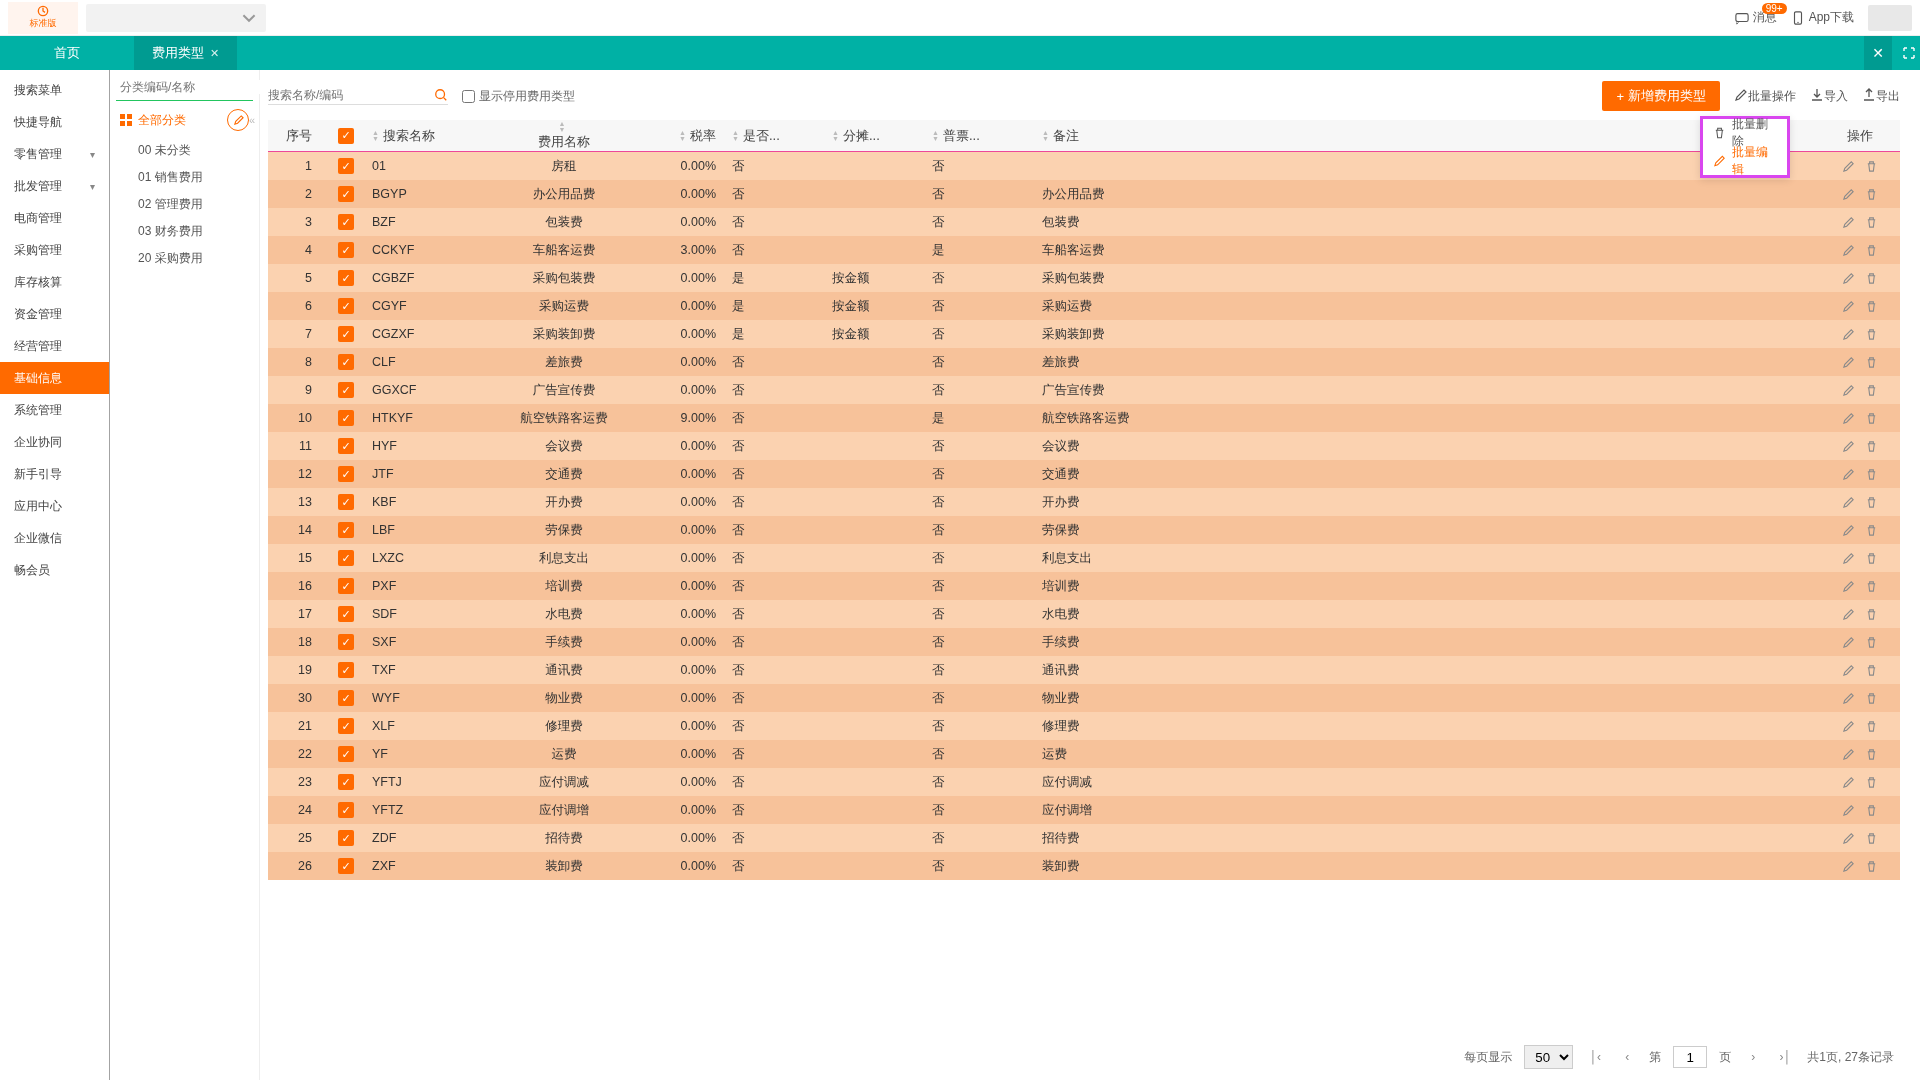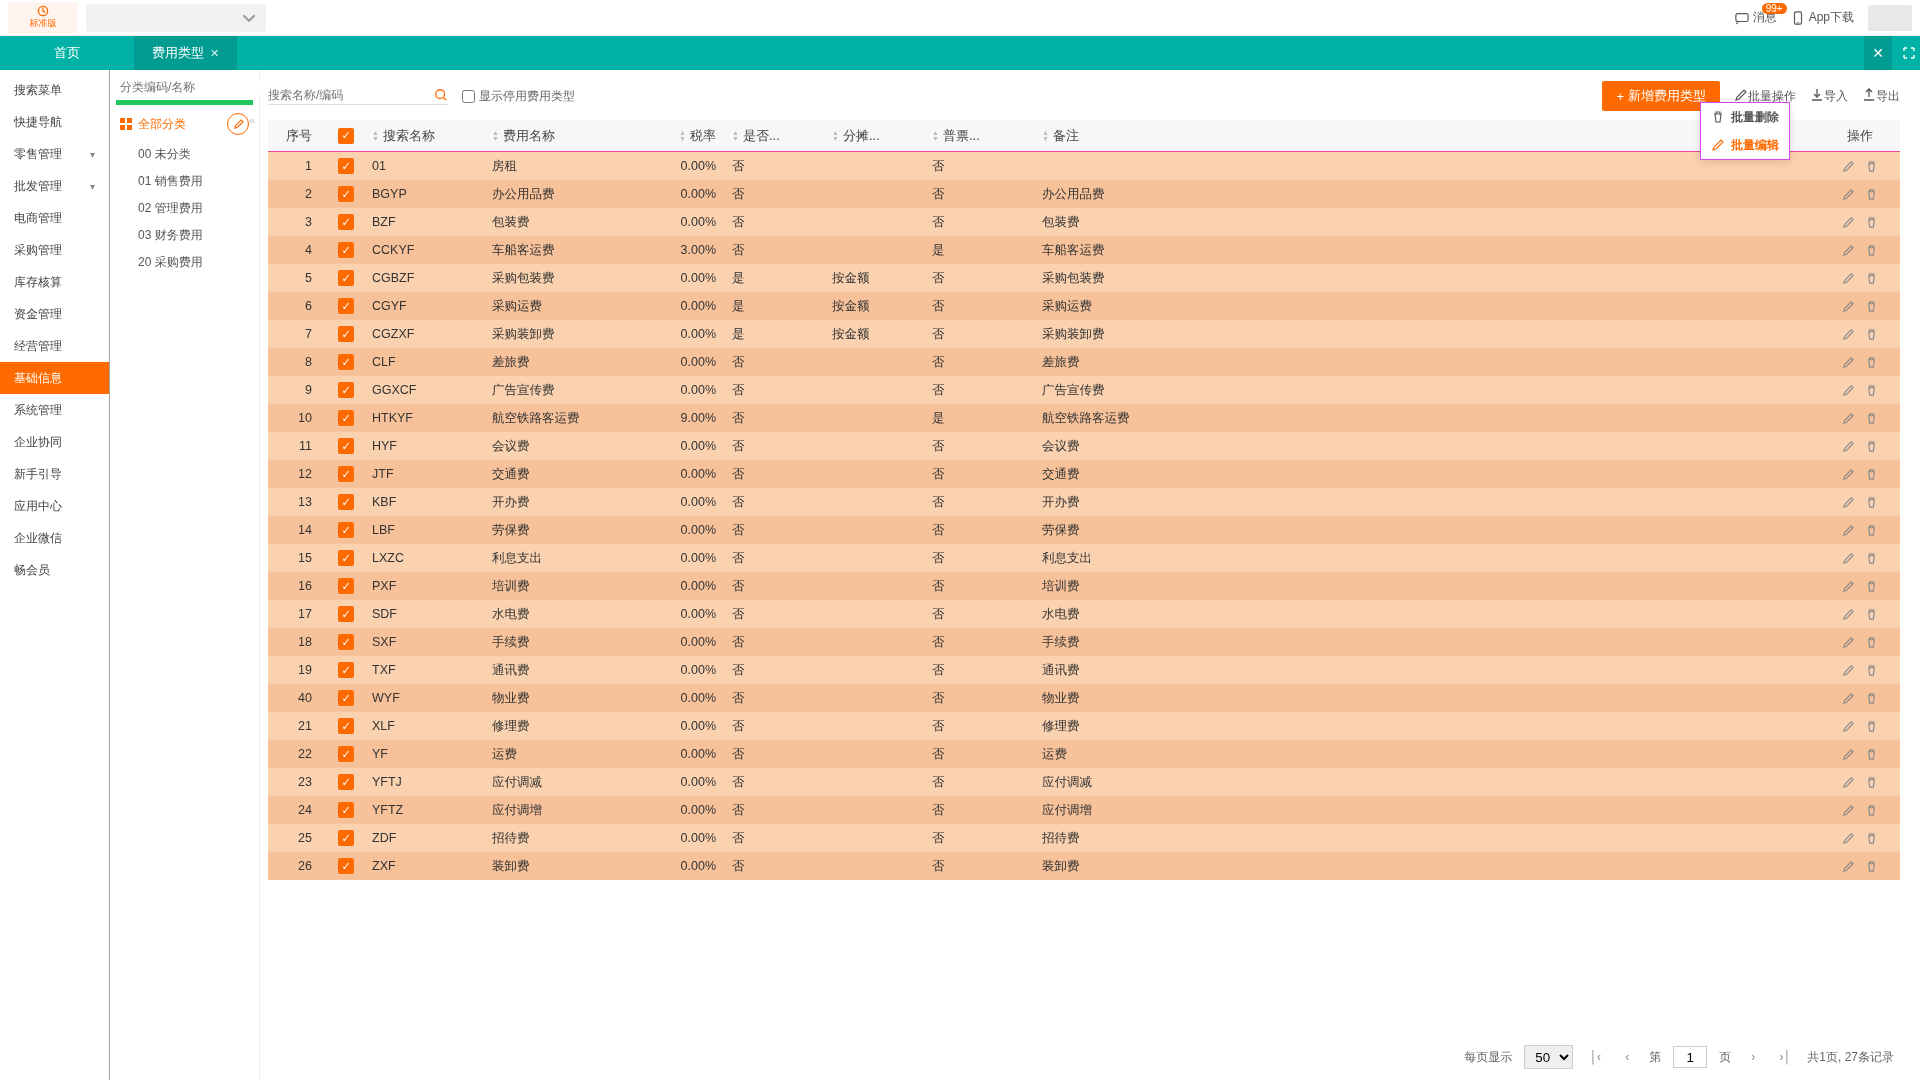--- a/index.html
+++ b/index.html
@@ -23,51 +23,51 @@
 .tabbar-expand { position: absolute; right: 0; top: 0; height: 34px; width: 22px; display: flex; align-items: center; justify-content: center; color: #fff; cursor: pointer; }
 
 .layout { display: flex; height: calc(1080px - 36px - 34px); }
 
 .sidebar { width: 110px; background: #fff; border-right: 1px solid #a3a3a3; padding-top: 4px; }
 .side-item { height: 32px; display: flex; align-items: center; padding: 0 14px; color: #444; cursor: pointer; justify-content: space-between; font-size: 12px; }
 .side-item.active { background: #ff6a00; color: #fff; }
 .side-chev { font-size: 10px; color: #888; }
 
 .treecol { width: 150px; border-right: 1px solid #eee; padding: 8px 6px; position: relative; }
-.tree-search { display: flex; align-items: flex-end; border-bottom: 5px solid #22c55e; padding: 2px 4px 6px; gap: 4px; }
+.tree-search { display: flex; align-items: flex-end; border-bottom: 1px solid #22c55e; padding: 2px 4px 6px; gap: 4px; }
 .tree-search input { border: none; outline: none; flex: 1; font-size: 12px; color: #888; }
 .tree-top { display: flex; align-items: center; justify-content: space-between; margin: 8px 4px 6px; }
 .tree-label { color: #ff6a00; display: flex; align-items: center; gap: 6px; font-size: 12px; }
 .tree-editbtn { width: 22px; height: 22px; border: 1px solid #ff6a00; border-radius: 50%; color: #ff6a00; display: flex; align-items: center; justify-content: center; cursor: pointer; font-size: 11px; }
 .tree-collapse { position: absolute; right: 4px; top: 44px; color: #bbb; cursor: pointer; font-size: 11px; }
 .tree-item { padding: 5px 6px 5px 22px; color: #555; cursor: pointer; font-size: 12px; }
 
 .main { flex: 1; display: flex; flex-direction: column; padding: 10px 20px 6px 8px; position: relative; }
 
 .toolbar { display: flex; align-items: center; justify-content: space-between; height: 32px; margin-bottom: 8px; position: relative; }
 .toolbar-left { display: flex; align-items: center; gap: 14px; }
 .searchbox { display: flex; align-items: center; border-bottom: 1px solid #ddd; width: 180px; padding-bottom: 2px; }
 .searchbox input { border: none; outline: none; flex: 1; font-size: 12px; color: #888; }
 .chk { display: flex; align-items: center; gap: 4px; color: #666; }
 .chk input { width: 13px; height: 13px; }
 .toolbar-right { display: flex; align-items: center; gap: 14px; color: #555; }
 .btn-primary { background: #ff6a00; color: #fff; height: 30px; padding: 0 14px; display: flex; align-items: center; gap: 4px; border-radius: 2px; cursor: pointer; font-size: 13px; }
 .link-btn { display: flex; align-items: flex-start; gap: 0; cursor: pointer; }
 
-.dropdown { position: absolute; top: 22px; right: 110px; background: #fff; border: 1px solid #d946ef; box-shadow: 0 2px 8px rgba(0,0,0,.12); width: 90px; z-index: 50; font-weight: bold; }
+.dropdown { position: absolute; top: 36px; right: 110px; background: #fff; border: 3px solid #d946ef; box-shadow: 0 2px 8px rgba(0,0,0,.12); width: 90px; z-index: 50; }
 .dd-item { height: 28px; display: flex; align-items: center; gap: 6px; padding: 0 10px; cursor: pointer; font-size: 12px; color: #555; }
 .dd-item.active { color: #ff6a00; }
 
 .table { flex: 1; overflow: hidden; display: flex; flex-direction: column; }
 .thead { display: flex; background: #f7f7f7; height: 32px; align-items: center; font-size: 13px; color: #444; border-bottom: 1px solid #ec4899; }
 .th, .td { padding: 0 8px; display: flex; align-items: center; }
 .col-idx { width: 60px; justify-content: flex-end; padding-right: 16px; }
 .col-chk { width: 36px; justify-content: center; }
 .col-code { width: 120px; }
-.col-name { width: 160px; }
+.col-name { width: 160px; flex-direction: column; }
 .col-rate { width: 80px; justify-content: flex-end; }
 .col-is { width: 100px; }
 .col-share { width: 100px; }
 .col-pz { width: 110px; }
 .col-remark { flex: 1; }
 .col-act { width: 80px; justify-content: center; gap: 10px; }
 .sort { display: inline-flex; flex-direction: column; font-size: 7px; color: #bbb; line-height: 6px; margin-right: 4px; }
 .th .txt { display: flex; align-items: center; gap: 2px; }
 
 .tbody { flex: 1; overflow: auto; }
@@ -793,21 +793,21 @@
                 </svg>
               </span>
               <span class="act-ic">
                 <svg width="13" height="13" viewBox="0 0 14 14">
                   <path d="M3 4h8M5 4V2h4v2M4 4l1 8h4l1-8" fill="none" stroke="#8a8a8a" stroke-width="1.2"></path>
                 </svg>
               </span>
             </div>
           </div>
           <div class="tr">
-            <div class="td col-idx">40</div>
+            <div class="td col-idx">30</div>
             <div class="td col-chk">
               <div class="cb">✓</div>
             </div>
             <div class="td col-code">WYF</div>
             <div class="td col-name">物业费</div>
             <div class="td col-rate">0.00%</div>
             <div class="td col-is">否</div>
             <div class="td col-share"></div>
             <div class="td col-pz">否</div>
             <div class="td col-remark">物业费</div>

